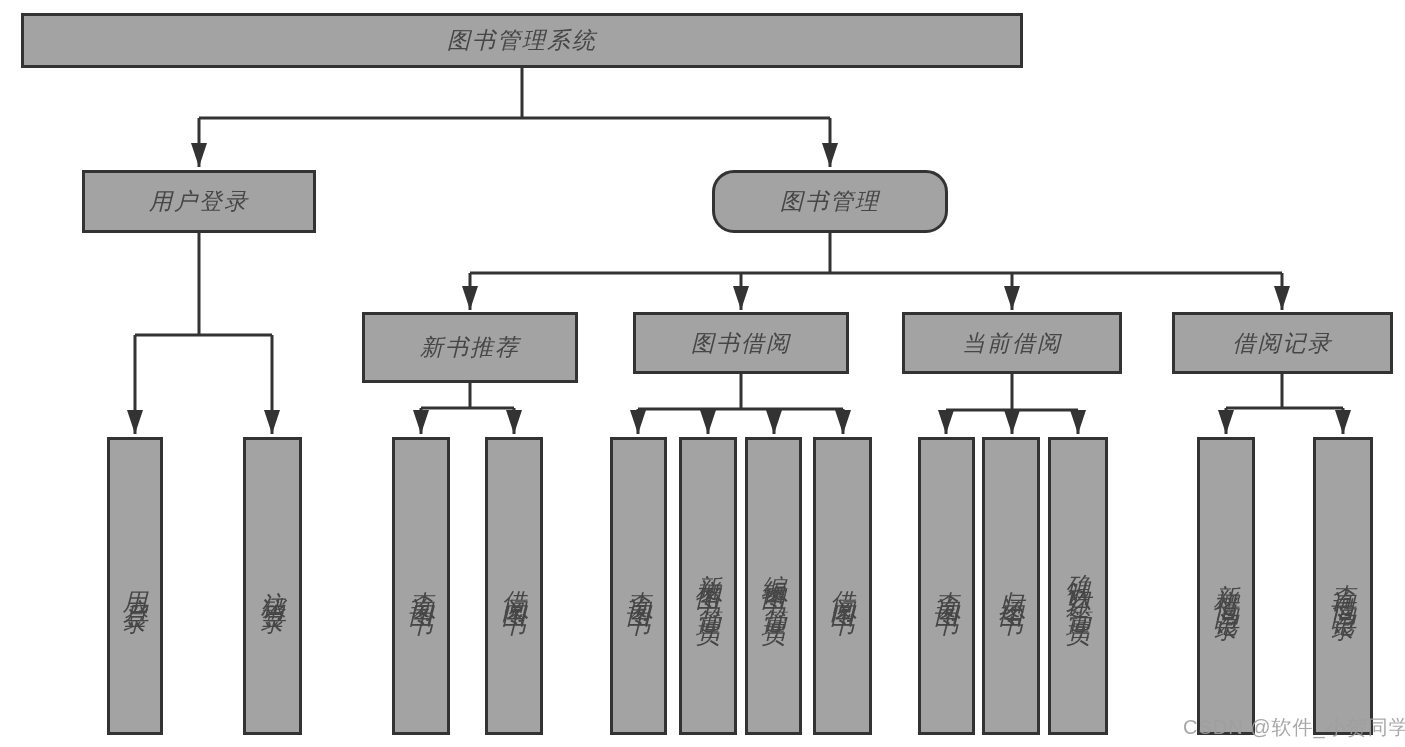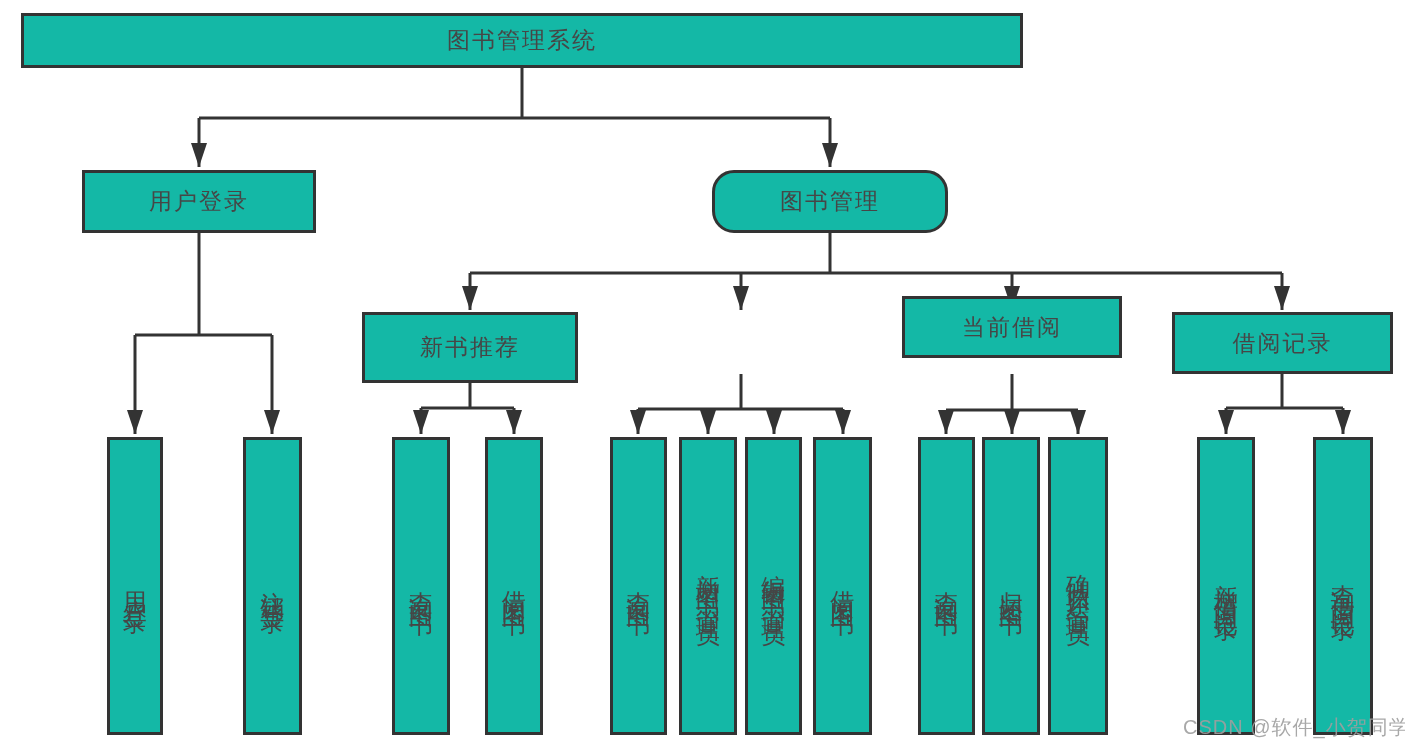--- a/index.html
+++ b/index.html
@@ -8,42 +8,43 @@
     width:1405px;height:747px;
     background:#ffffff;
     font-family:"Liberation Sans","DejaVu Sans",sans-serif;
     overflow:hidden;
   }
   #connectors{position:absolute;left:0;top:0;width:1405px;height:747px;}
   .box{
     position:absolute;
     box-sizing:border-box;
     border:3px solid #333333;
-    background:#14b8a6;
+    background:#a3a3a3;
     display:flex;align-items:center;justify-content:center;
     color:#464646;
     text-align:center;
+    font-style:italic;
   }
   .h{font-size:23px;letter-spacing:2px;}
   .v{
     writing-mode:vertical-rl;
     text-orientation:mixed;
     font-size:24px;
     letter-spacing:7px;
     line-height:1.15;
   }
   
   #root{left:21px;top:13px;width:1002px;height:55px;}
   
   #n-user-login{left:82px;top:170px;width:234px;height:63px;}
   #n-book-mgmt{left:712px;top:170px;width:236px;height:63px;border-radius:22px;}
   
   #n-new-books{left:362px;top:312px;width:216px;height:71px;}
   #n-borrowing{left:633px;top:312px;width:216px;height:62px;}
-  #n-current{left:902px;top:296px;width:220px;height:62px;}
+  #n-current{left:902px;top:312px;width:220px;height:62px;}
   #n-records{left:1172px;top:312px;width:221px;height:62px;text-align:right;}
   
   .leaf{top:437px;height:298px;}
   #lf-ul-0{left:107px;width:56px;}
   #lf-ul-1{left:243px;width:59px;}
   #lf-nb-0{left:392px;width:58px;}
   #lf-nb-1{left:485px;width:58px;}
   #lf-bw-0{left:610px;width:57px;}
   #lf-bw-1{left:679px;width:58px;}
   #lf-bw-2{left:745px;width:57px;}
@@ -103,20 +104,21 @@
       <line x1="1343" y1="408" x2="1343" y2="434" marker-end="url(#arw)"></line>
     </g>
   </svg>
 
   <div id="root" class="box h">图书管理系统</div>
 
   <div id="n-user-login" class="box h">用户登录</div>
   <div id="n-book-mgmt" class="box h">图书管理</div>
 
   <div id="n-new-books" class="box h">新书推荐</div>
+  <div id="n-borrowing" class="box h">图书借阅</div>
   <div id="n-current" class="box h">当前借阅</div>
   <div id="n-records" class="box h">借阅记录</div>
 
   <div id="lf-ul-0" class="box v leaf">用户登录</div>
   <div id="lf-ul-1" class="box v leaf">注销登录</div>
 
   <div id="lf-nb-0" class="box v leaf">查询图书</div>
   <div id="lf-nb-1" class="box v leaf">借阅图书</div>
 
   <div id="lf-bw-0" class="box v leaf">查询图书</div>

